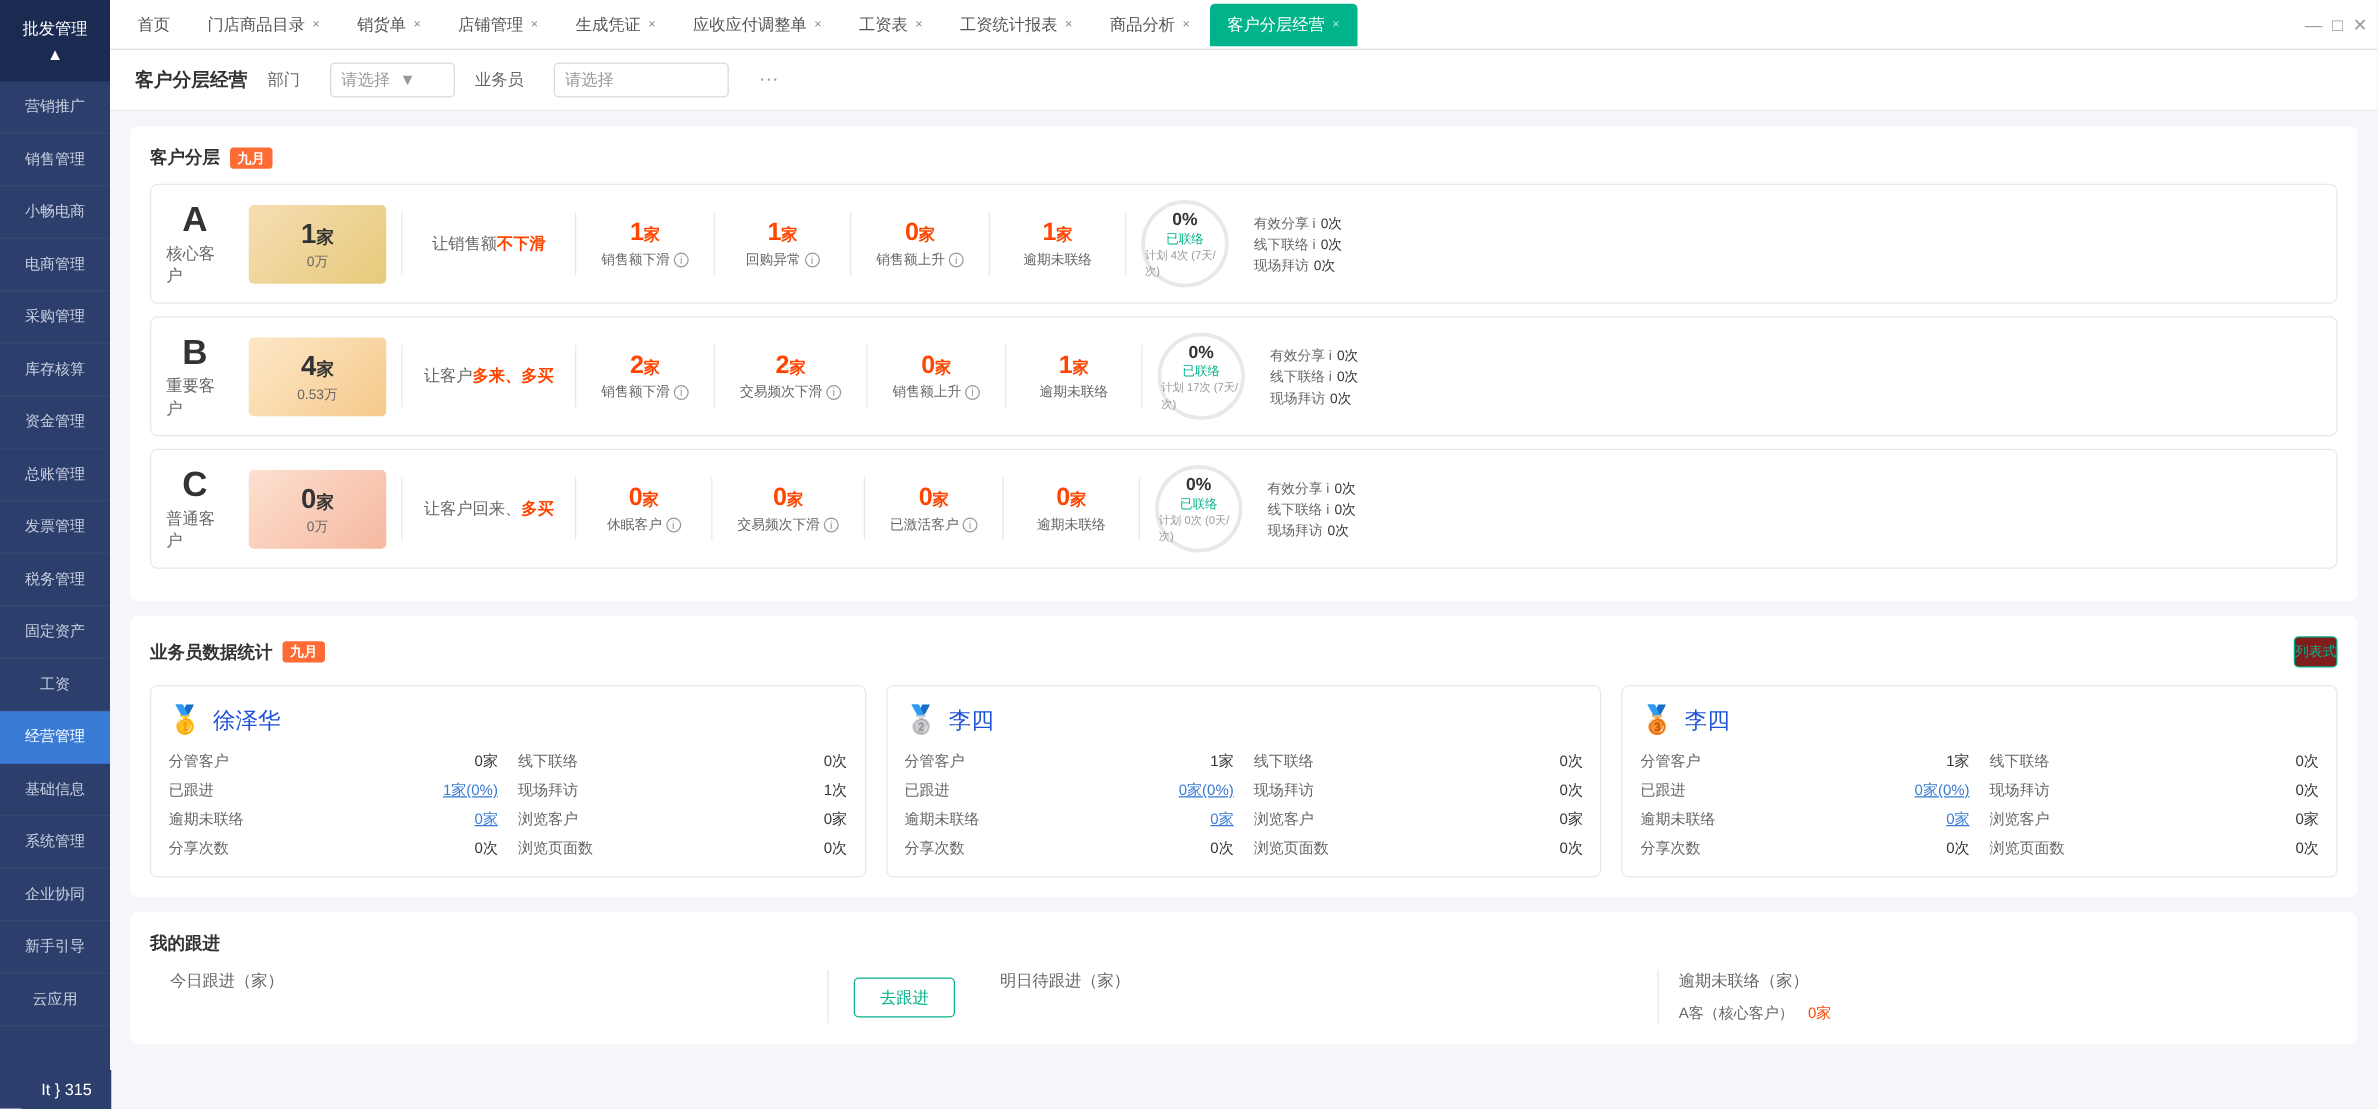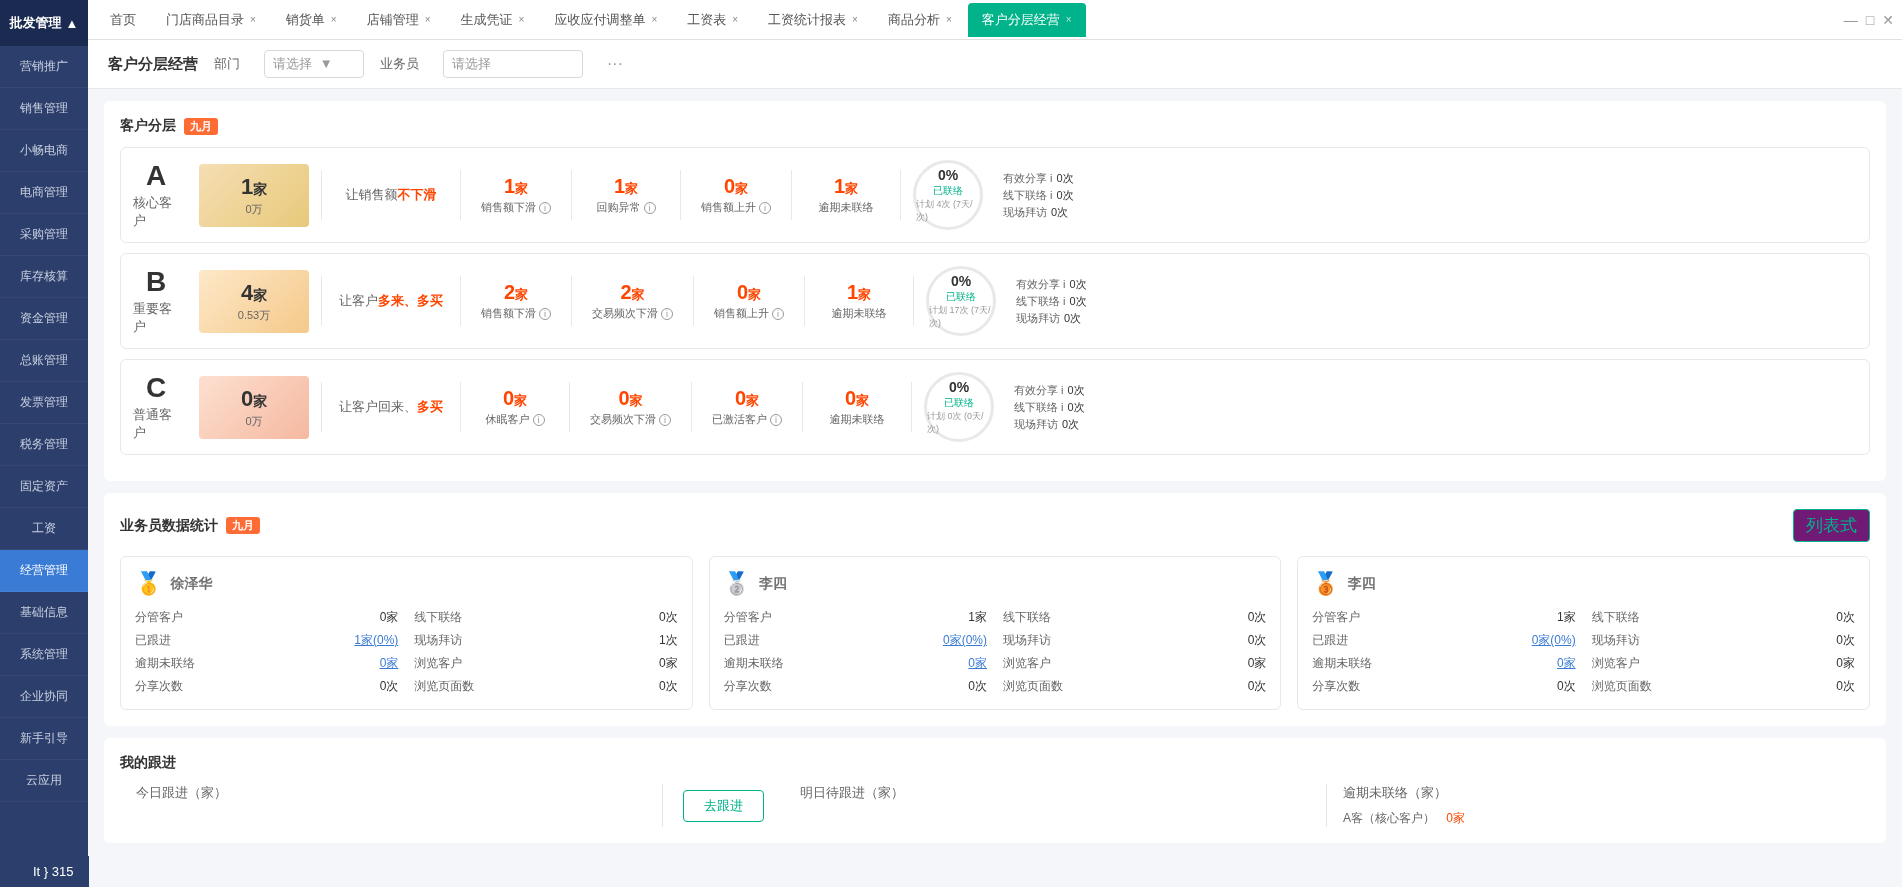--- a/index.html
+++ b/index.html
@@ -13,28 +13,29 @@
       display: flex;
       flex-direction: column;
       flex-shrink: 0;
       height: 100%;
       overflow-y: auto;
     }
     .sidebar-header {
       background: #1a2a50;
       padding: 14px 8px;
       font-size: 13px;
-      font-weight: bold;
+      font-weight: normal;
       text-align: center;
       color: #fff;
       display: flex;
       align-items: center;
       justify-content: center;
       gap: 4px;
       cursor: pointer;
+      flex-direction: column;
     }
     .sidebar-item {
       padding: 12px 8px;
       text-align: center;
       font-size: 12px;
       color: #c8d0e0;
       cursor: pointer;
       border-bottom: 1px solid rgba(255,255,255,0.05);
     }
     .sidebar-item.active { background: #3a7bd5; color: #fff; }
@@ -309,47 +310,47 @@
       display: flex;
       align-items: center;
       gap: 8px;
       font-size: 14px;
       font-weight: bold;
       color: #333;
     }
     .list-view-btn {
       border: 1px solid #00b38a;
       color: #00b38a;
-      background: #701a75;
-      padding: 4px 12px;
+      background: #7f1d1d;
+      padding: 4px 0;
       border-radius: 4px;
-      font-size: 17px;
+      font-size: 11px;
       cursor: pointer;
     }
 
     .staff-grid {
       display: grid;
       grid-template-columns: repeat(3, 1fr);
       gap: 16px;
     }
     .staff-card {
       border: 1px solid #e8e8e8;
       border-radius: 6px;
       padding: 14px;
     }
     .staff-name-row {
       display: flex;
       align-items: center;
       gap: 8px;
       margin-bottom: 12px;
     }
     .staff-name {
-      font-size: 14px;
-      font-weight: bold;
-      color: #737373;
+      font-size: 18px;
+      font-weight: normal;
+      color: #1d4ed8;
     }
     .staff-stats {
       display: grid;
       grid-template-columns: 1fr 1fr;
       gap: 6px 16px;
     }
     .staff-stat-row {
       display: flex;
       align-items: center;
       justify-content: space-between;

